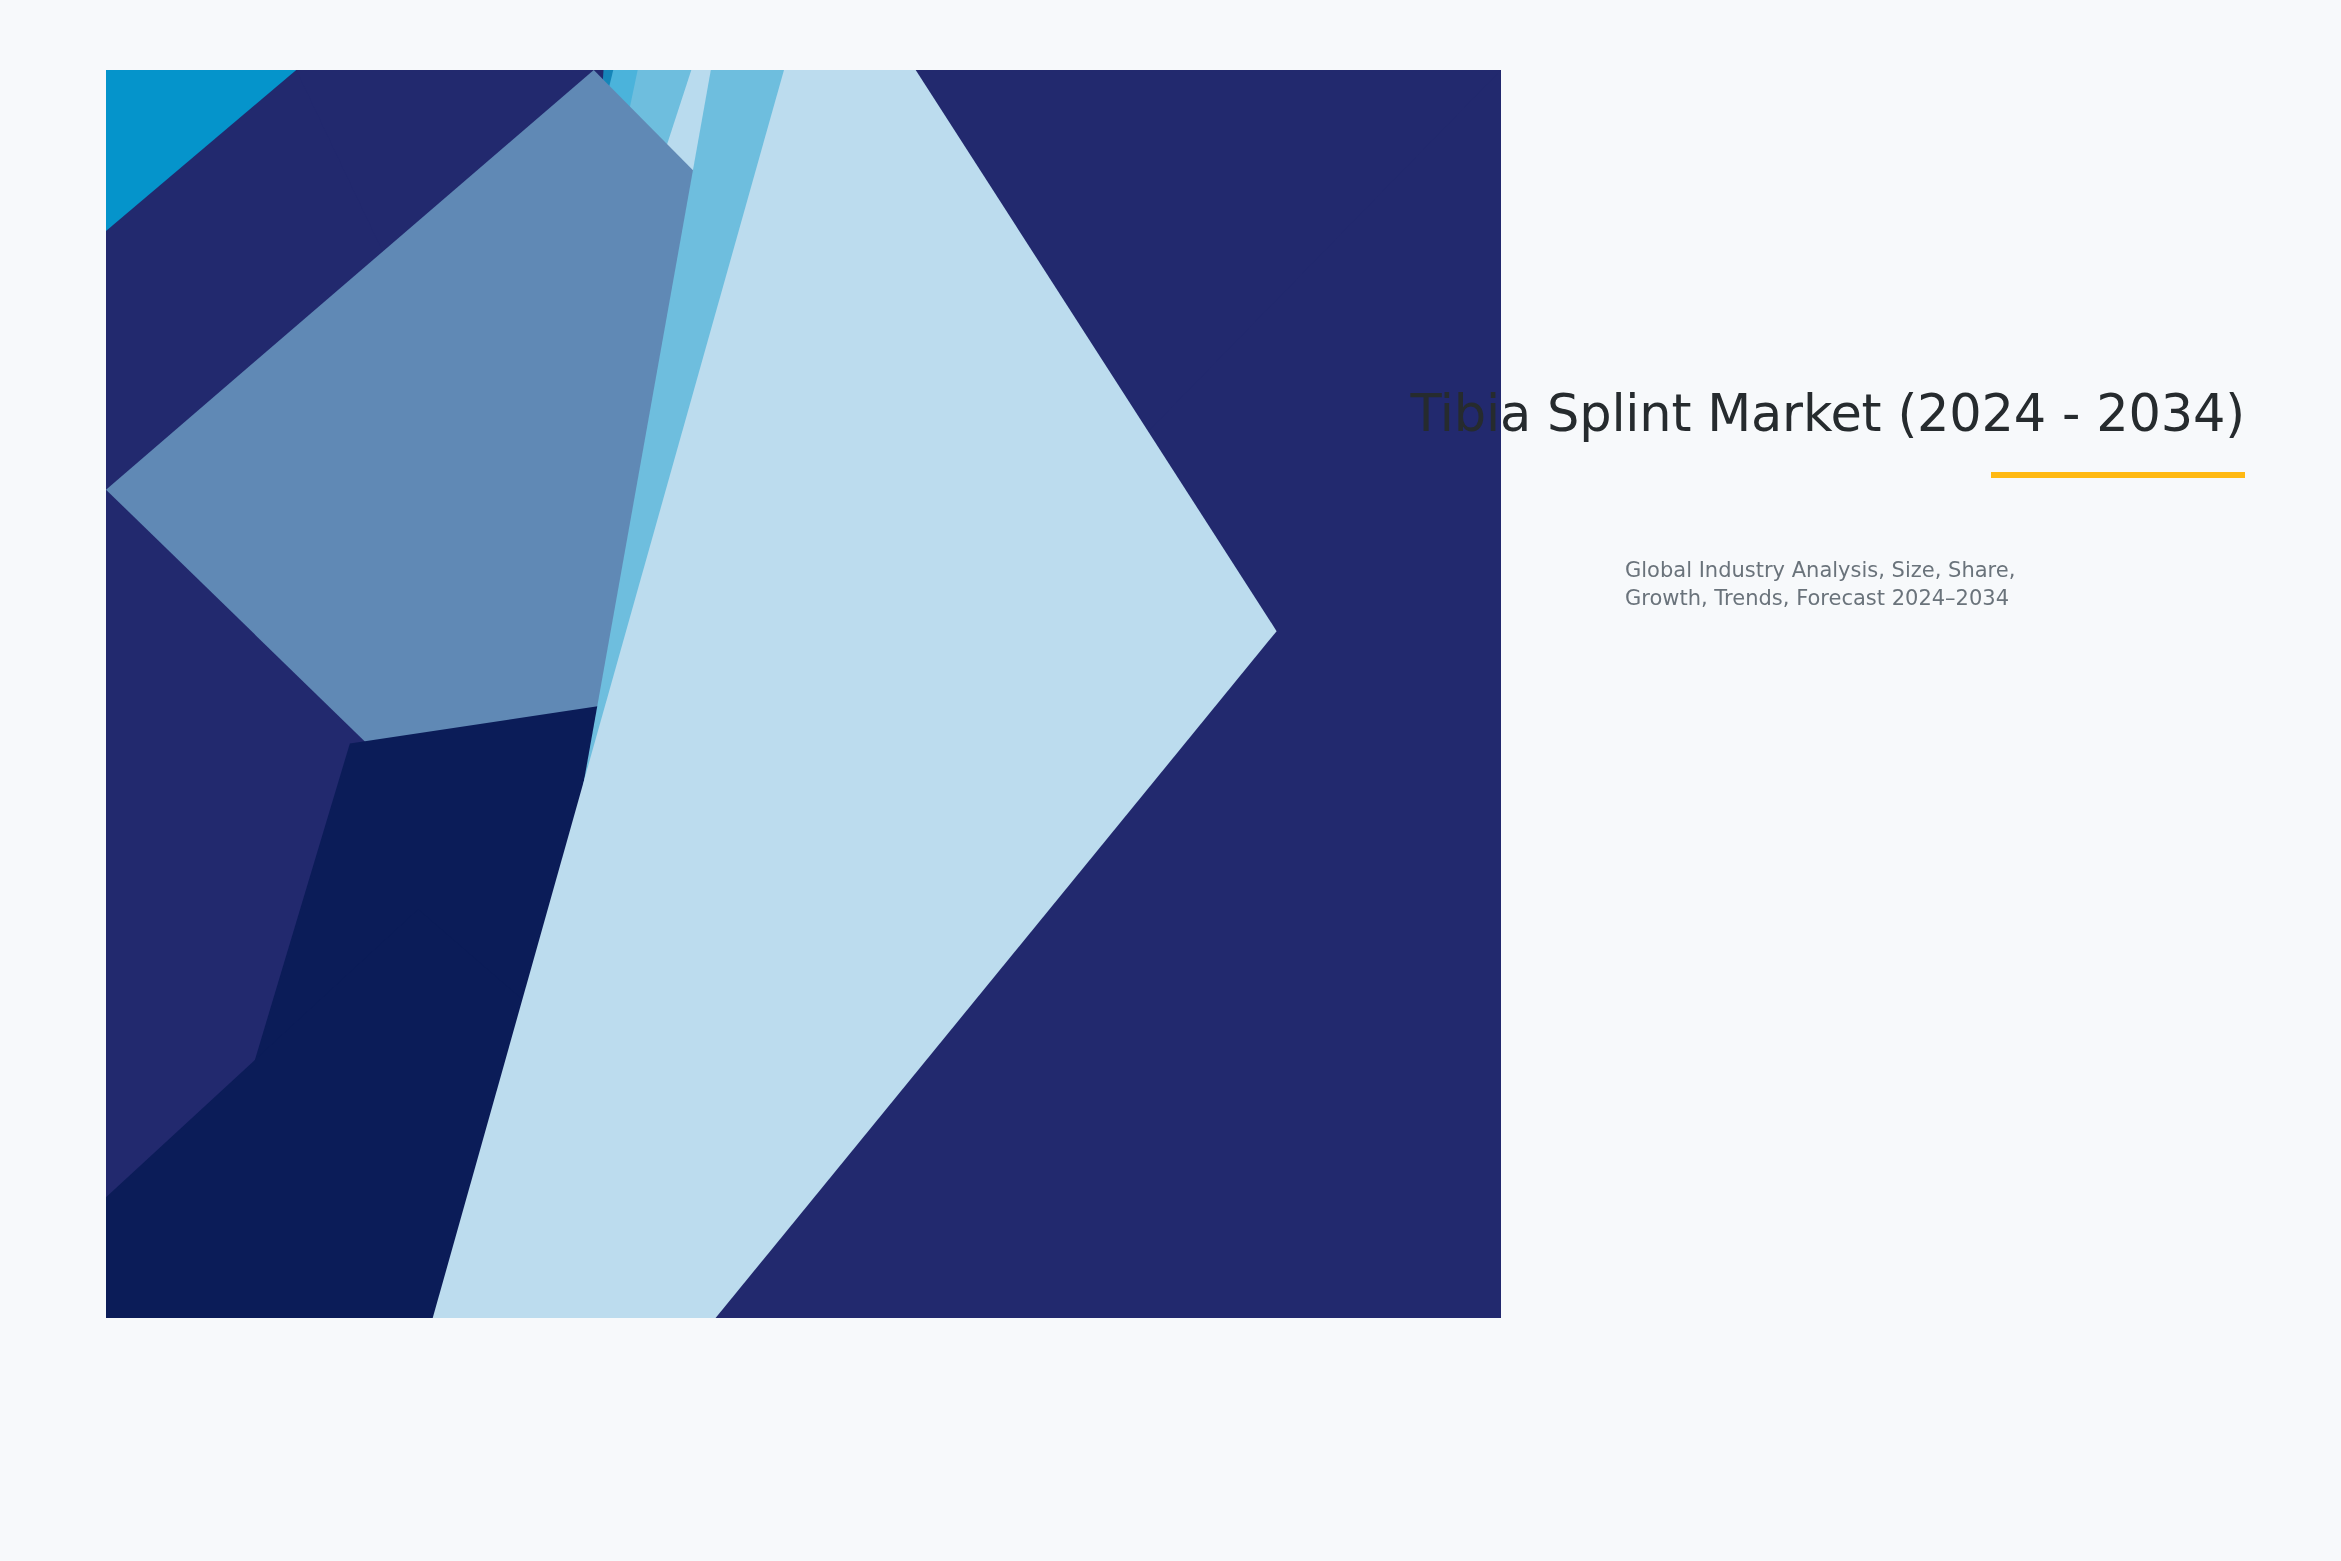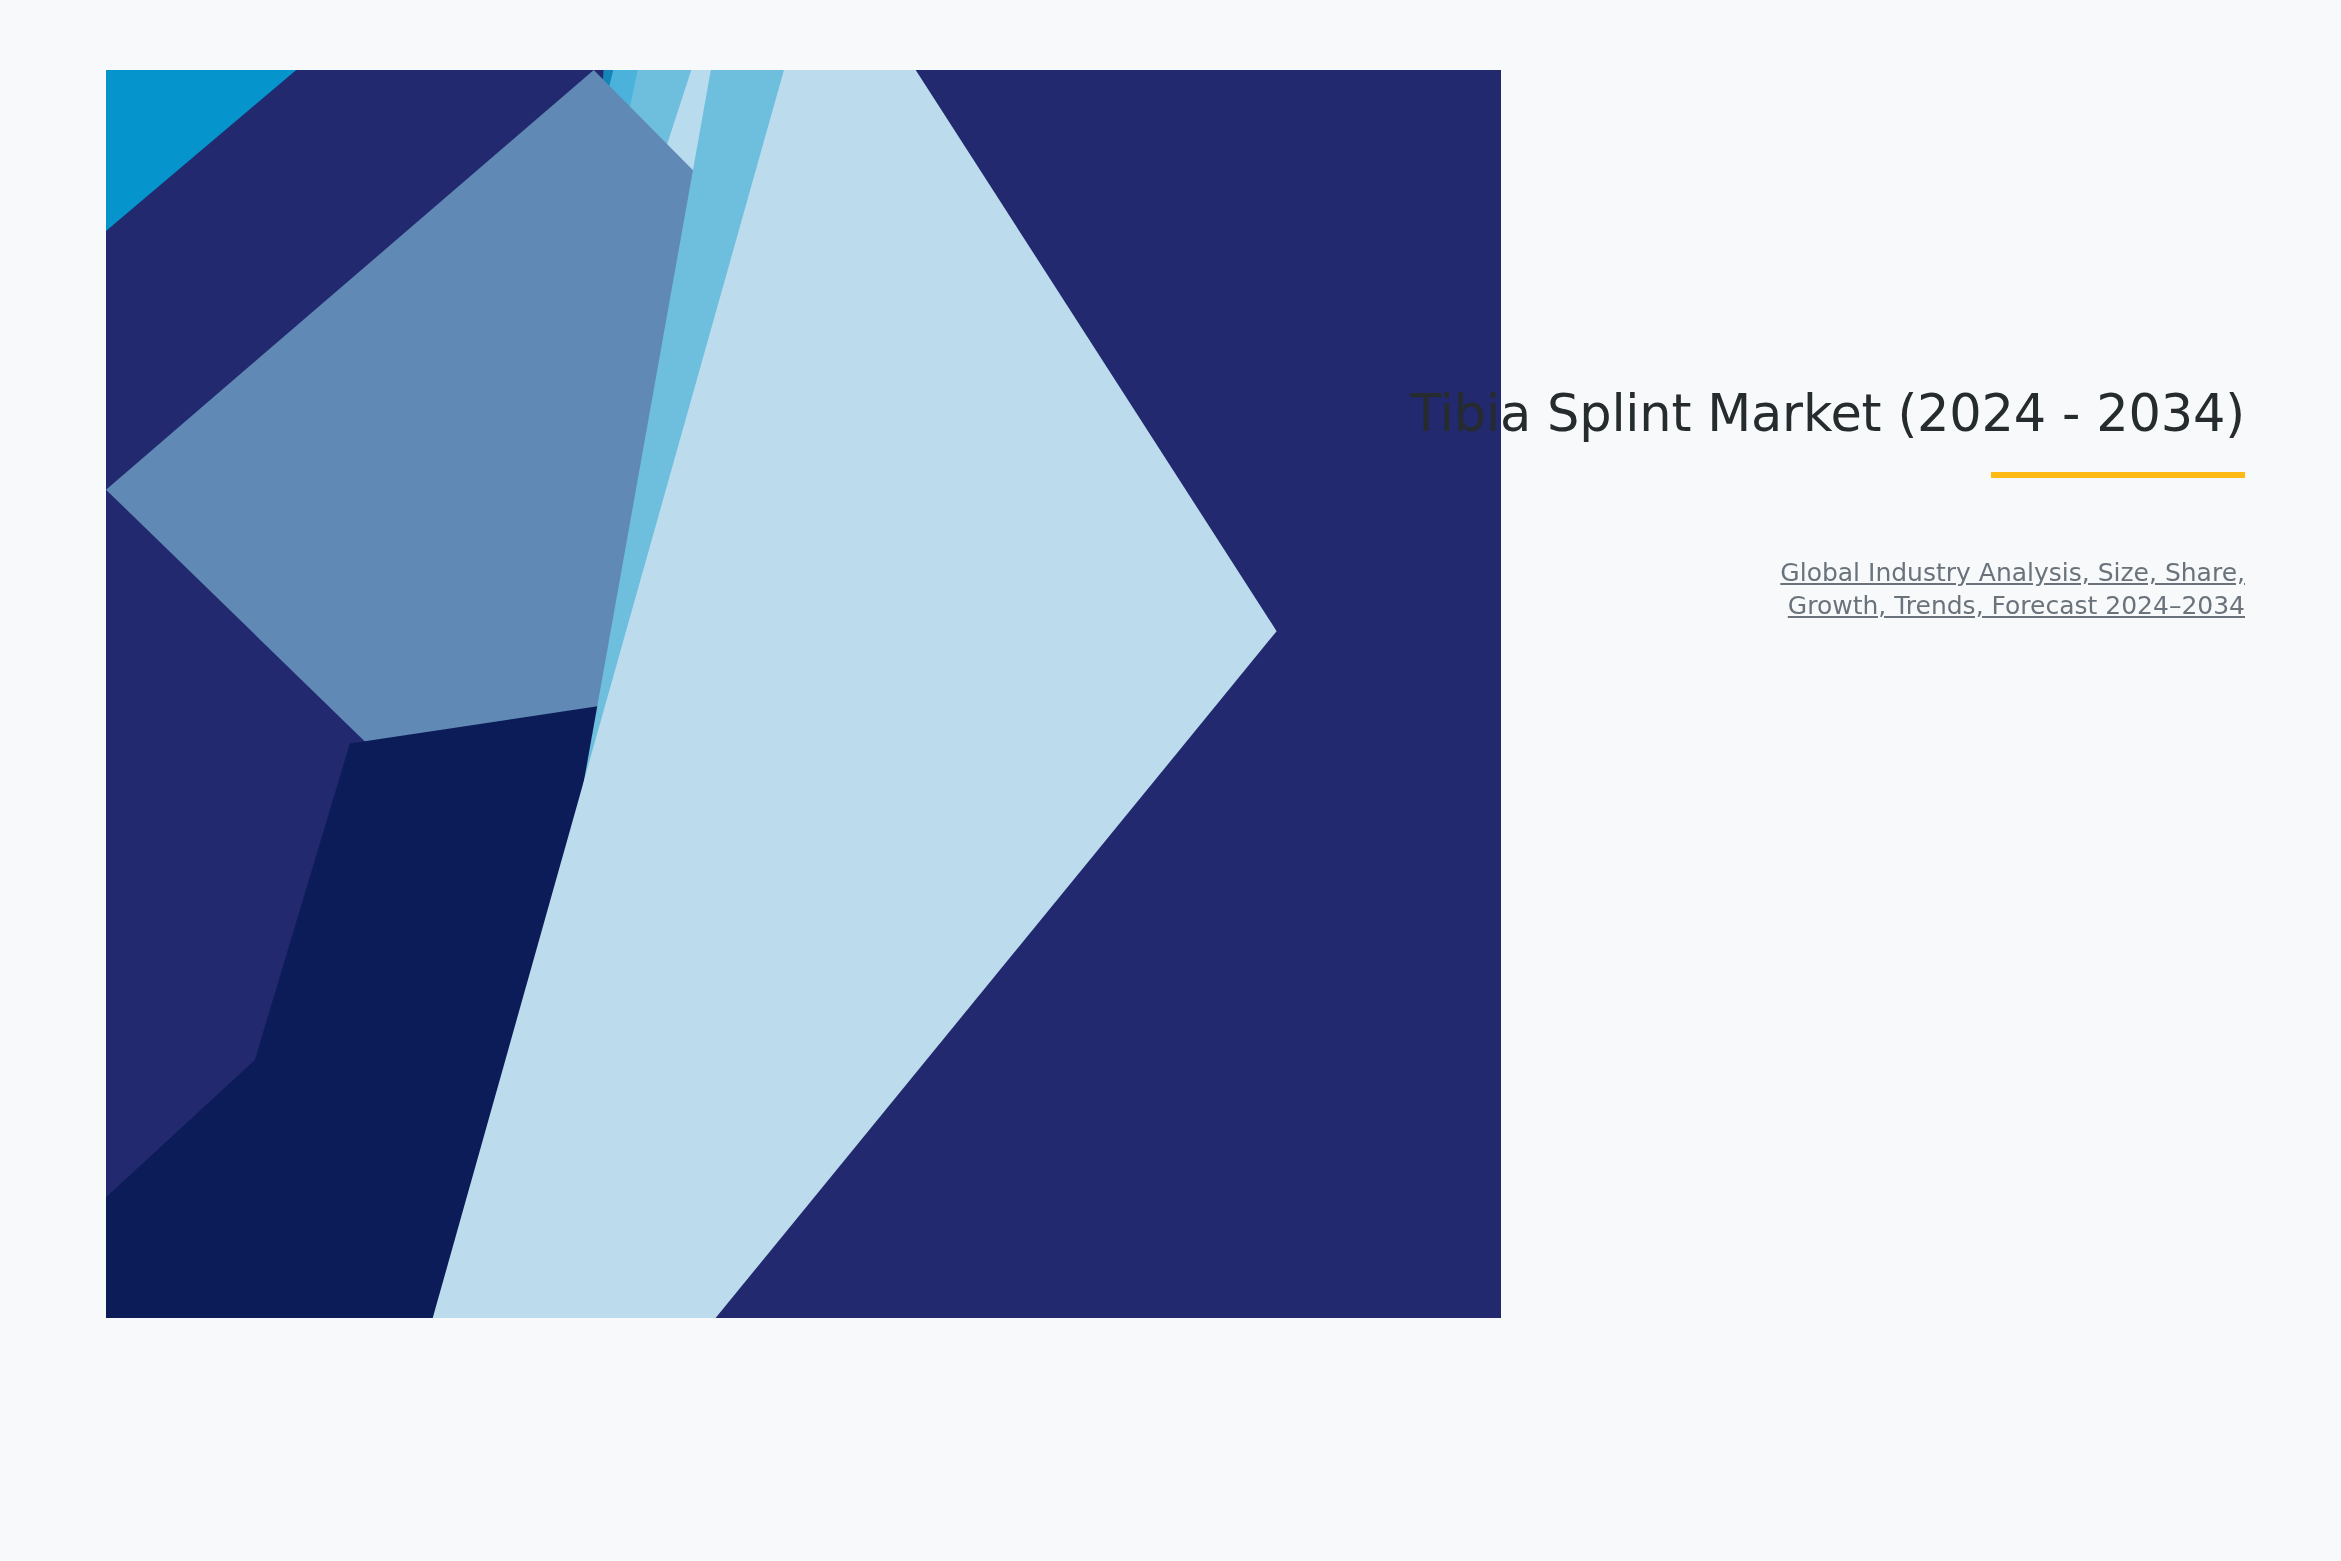--- a/index.html
+++ b/index.html
@@ -52,29 +52,28 @@
     display: flex;
     justify-content: flex-end;
   }
   .accent-rule {
     width: 254px;
     height: 5.4px;
     background: #ffb913;
   }
   .page-subtitle {
     margin-top: 78px;
-    font-size: 25px;
+    font-size: 21px;
     line-height: 1.34;
     color: #6a737b;
     font-weight: 400;
     margin-left: auto;
     width: 620px;
-    text-align: right;
+    text-align: left;
     white-space: pre-line;
-    text-decoration: underline;
   }
 </style>
 </head>
 <body>
 
 <div class="slide" style="background: rgb(247, 249, 251);">
 
   <div class="artwork">
     <svg viewBox="0 0 2860 2912" preserveAspectRatio="none">
 

